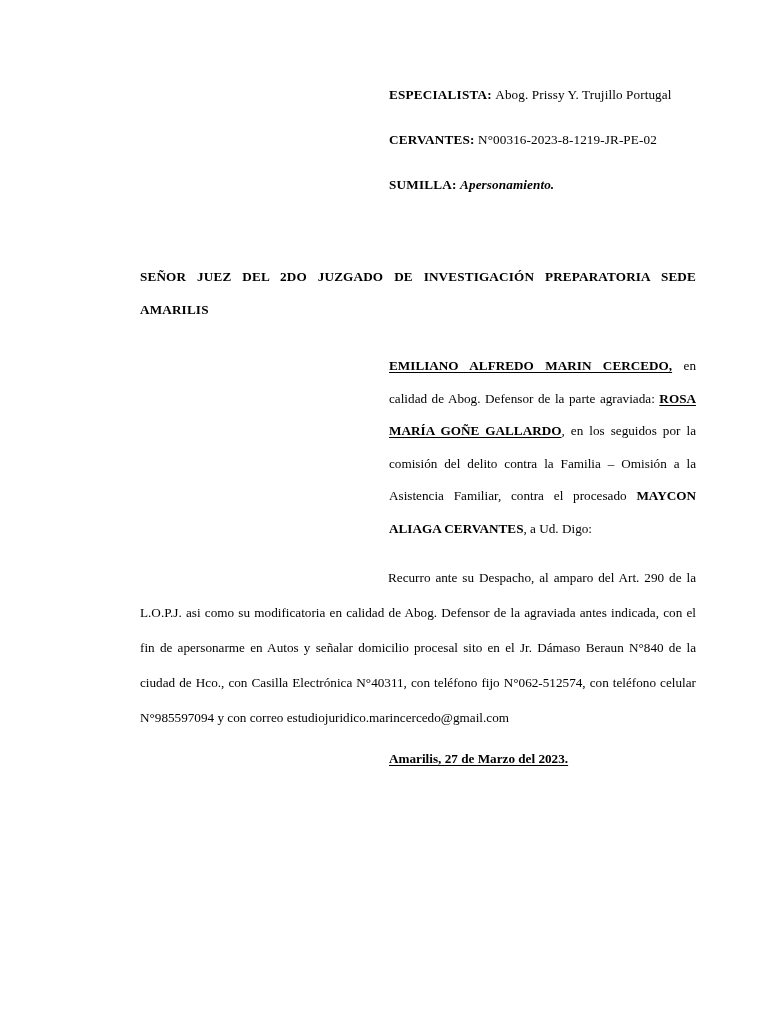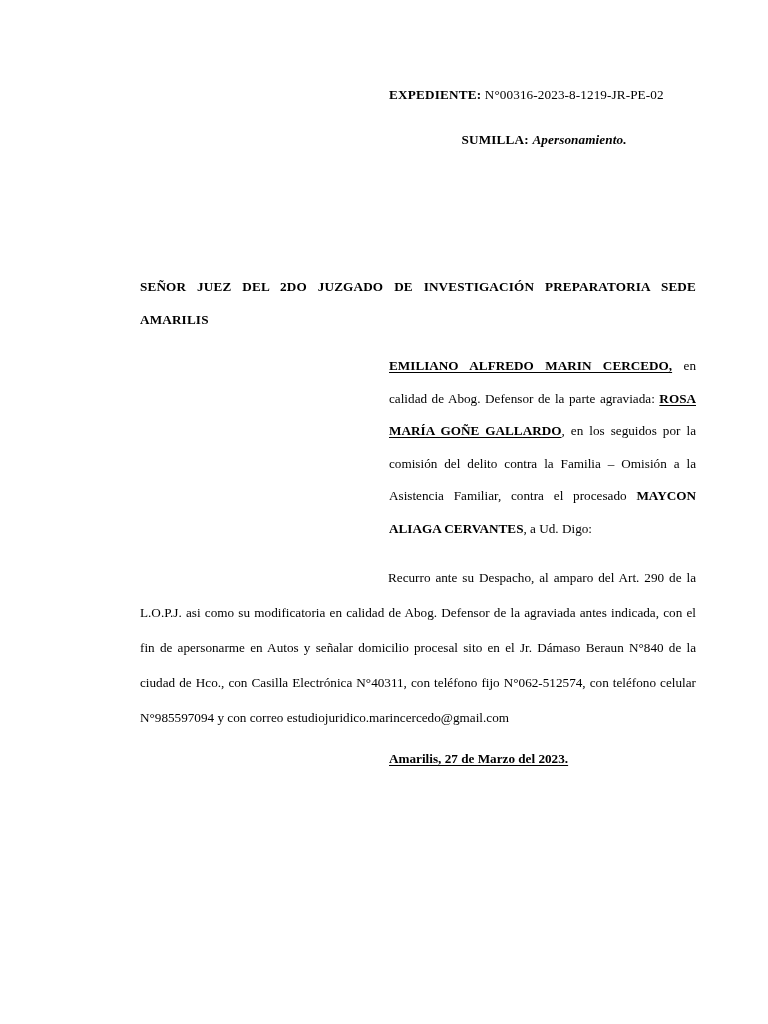--- a/index.html
+++ b/index.html
@@ -35,32 +35,32 @@
     top: 88px;
     width: 310px;
   }
   .header-line {
     font-size: 13.2px;
     line-height: 1;
     margin-bottom: 32px;
     white-space: nowrap;
     letter-spacing: .1px;
   }
-  .header-line:last-child { margin-bottom: 0; text-align: center; }
+  .header-line:last-child { margin-bottom: 0; }
   .header-label {
     font-weight: bold;
     letter-spacing: .2px;
   }
   .header-value { font-weight: normal; }
 
   
   .addressee {
     position: absolute;
     left: 140px;
-    top: 270px;
+    top: 260px;
     width: 556px;
     font-size: 13.2px;
     font-weight: bold;
     line-height: 33px;
     text-align: justify;
     text-align-last: left;
     letter-spacing: .15px;
   }
 
   
@@ -102,23 +102,26 @@
     margin-top: 15px;
   }
 </style>
 </head>
 <body>
 
 <div class="page">
 
   <div class="header-block">
 
+    <div class="header-line">
+      <span class="header-label">ESPECIALISTA</span><span class="header-label">: </span><span class="header-value">Abog. Prissy Y. Trujillo Portugal</span>
+    </div>
 
     <div class="header-line">
-      <span class="header-label">EXPEDIENTE</span><span class="header-label">: </span><span class="header-value">N°00316-2023-8-1219-JR-PE-02</span>
+      <span class="header-label">CERVANTES</span><span class="header-label">: </span><span class="header-value">N°00316-2023-8-1219-JR-PE-02</span>
     </div>
 
 
     <div class="header-line">
       <span class="header-label">SUMILLA</span><span class="header-label">: </span><span class="bi">Apersonamiento.</span>
     </div>
 
   </div>
 
   <div class="addressee">SEÑOR JUEZ DEL 2DO JUZGADO DE INVESTIGACIÓN PREPARATORIA SEDE AMARILIS</div>

